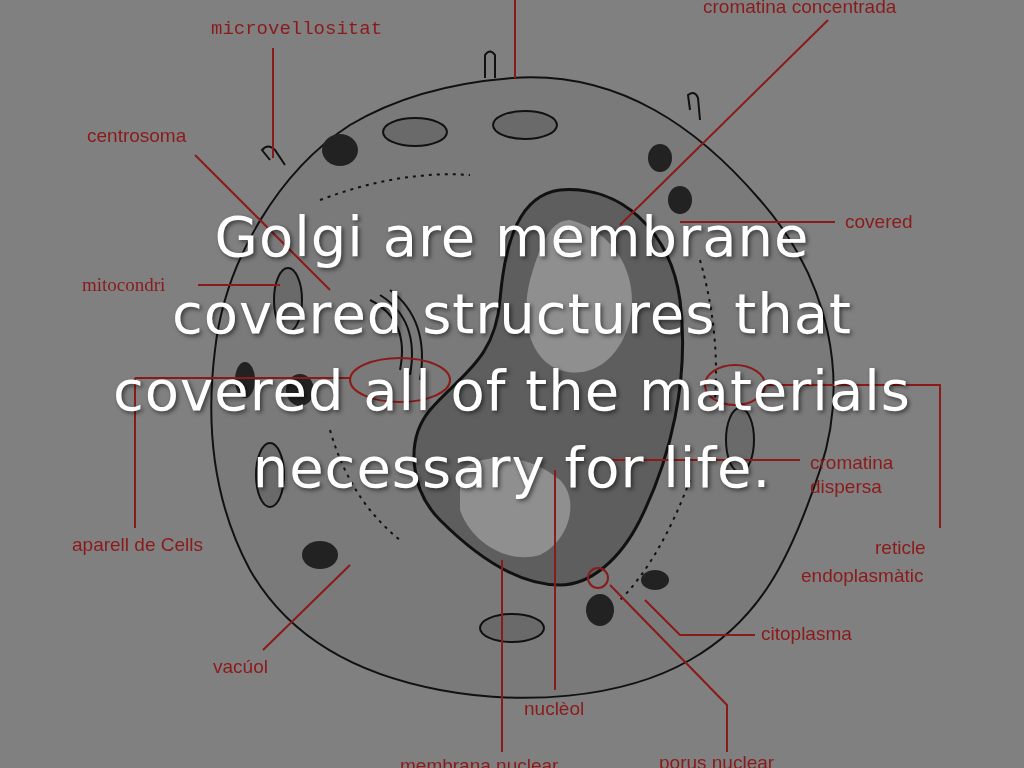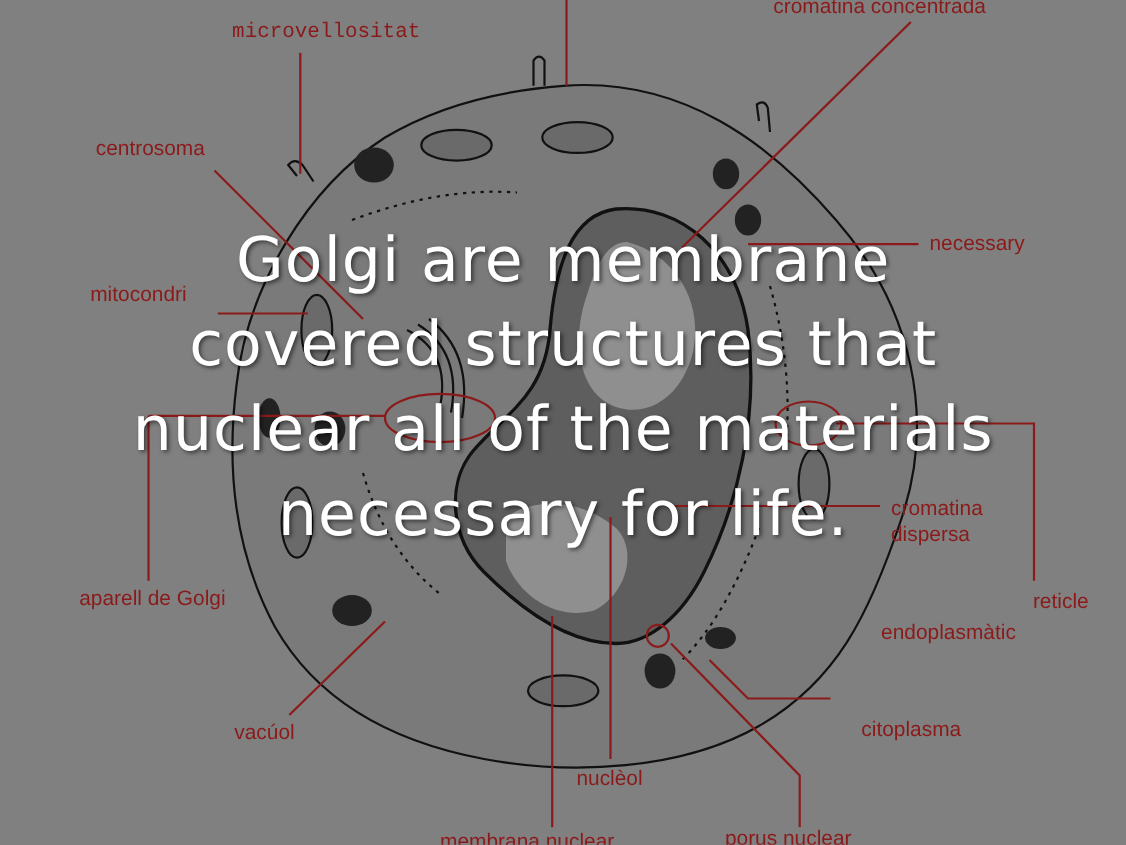--- a/index.html
+++ b/index.html
@@ -73,32 +73,32 @@
       <path d="M555 470 L555 690"></path>
       <path d="M502 560 L502 752"></path>
       <path d="M645 600 L680 635 L755 635"></path>
       <path d="M610 585 L727 705 L727 752"></path>
     </g>
   </svg>
 
   <div class="lbl" style="left:211px; top:18px;font-family:Liberation Mono, monospace;">microvellositat</div>
   <div class="lbl" style="left:703px; top:-4px;">cromatina concentrada</div>
   <div class="lbl" style="left:87px; top:125px;">centrosoma</div>
-  <div class="lbl" style="left:845px; top:211px;">necessary</div>
-  <div class="lbl" style="left:82px; top:258px;">mitocondri</div>
+  <div class="lbl" style="left:845px; top:211px;">covered</div>
+  <div class="lbl" style="left:82px; top:274px;font-family:Liberation Serif, serif;">mitocondri</div>
   <div class="lbl" style="left:810px; top:452px;">cromatina</div>
   <div class="lbl" style="left:810px; top:476px;">dispersa</div>
-  <div class="lbl" style="left:72px; top:534px;">aparell de Golgi</div>
-  <div class="lbl" style="left:939px; top:537px;text-align:right;">reticle</div>
+  <div class="lbl" style="left:72px; top:534px;">aparell de Cells</div>
+  <div class="lbl" style="left:875px; top:537px;text-align:right;">reticle</div>
   <div class="lbl" style="left:801px; top:565px;">endoplasmàtic</div>
-  <div class="lbl" style="left:761px; top:653px;margin-left:22px;">citoplasma</div>
+  <div class="lbl" style="left:761px; top:623px;">citoplasma</div>
   <div class="lbl" style="left:213px; top:656px;">vacúol</div>
   <div class="lbl" style="left:524px; top:698px;">nuclèol</div>
   <div class="lbl" style="left:400px; top:755px;">membrana nuclear</div>
   <div class="lbl" style="left:659px; top:752px;">porus nuclear</div>
 
   <div id="headline">
     <span>Golgi are membrane</span>
     <span>covered structures that</span>
-    <span>nuclear all of the materials</span>
+    <span>covered all of the materials</span>
     <span>necessary for life.</span>
   </div>
 </div>
 
 </body></html>

